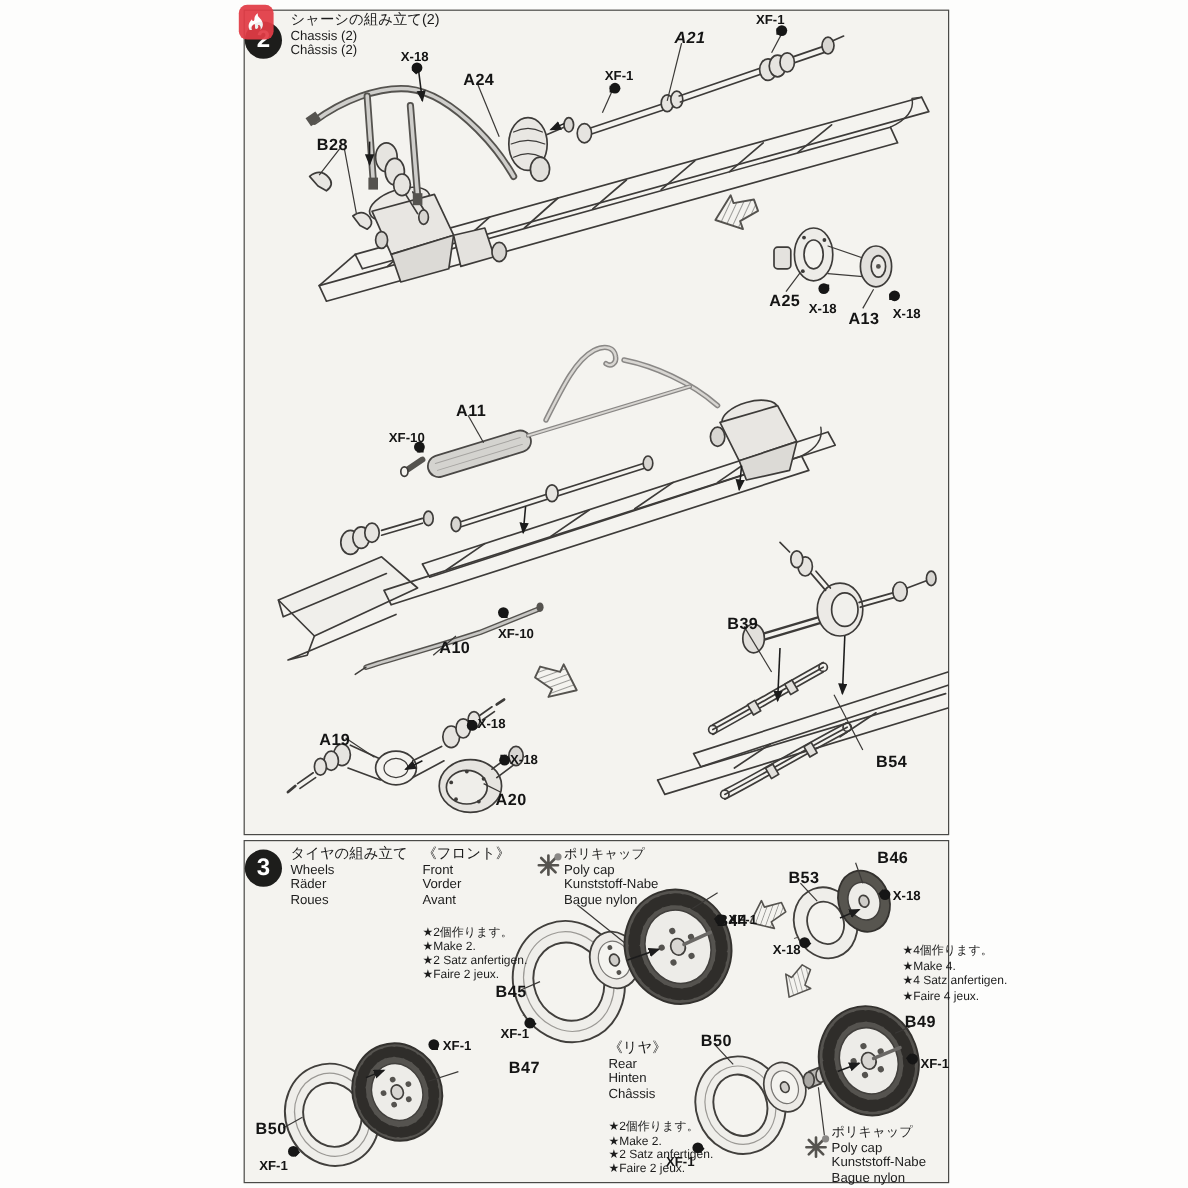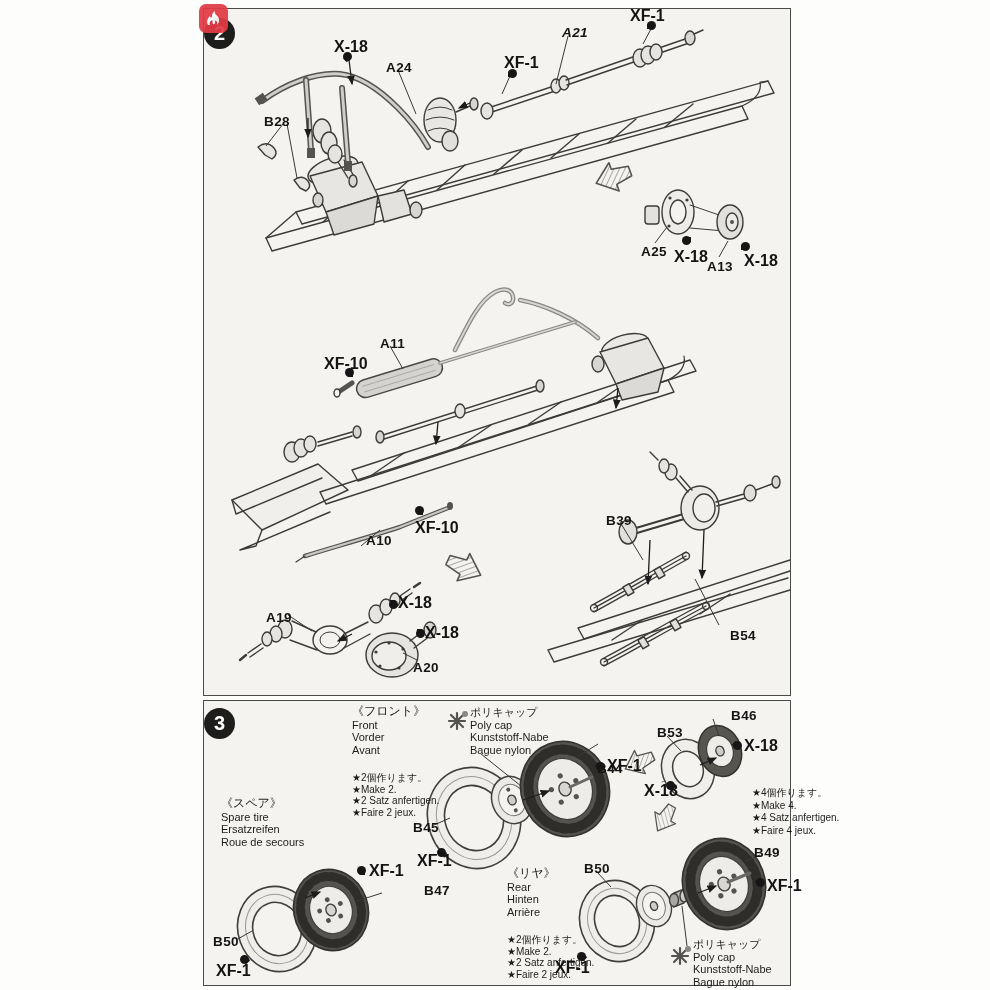--- a/index.html
+++ b/index.html
@@ -21,21 +21,21 @@
   .tblock{position:absolute;line-height:12.5px;font-size:11px;color:#1c1c1c;z-index:20;white-space:nowrap;}
   .tblock .jp{font-size:12px;margin-bottom:1px;}
   .tblock .lines div{line-height:12.5px;}
   .tblock .mk{margin-top:16px;font-size:10px;}
   .tblock .mk div{line-height:11.5px;}
   
   #callouts{position:absolute;left:0;top:0;width:990px;height:990px;z-index:25;}
   .callout{position:absolute;white-space:nowrap;}
   .callout .txt{font-weight:bold;color:#141414;}
   .callout.part .txt{font-size:13.5px;letter-spacing:.4px;}
-  .callout.paint .txt{font-size:16px;}
+  .callout.paint .txt{font-size:11px;}
   .dab{position:absolute;width:9px;height:9px;border-radius:50%;background:#161616;}
   .dab::after{content:"";position:absolute;left:-4px;bottom:-3px;width:0;height:0;
               border:4px solid transparent;border-top-color:#161616;transform:rotate(45deg);}
 </style>
 </head>
 <body>
 
 <div class="page">
 
   <div class="panel" id="panel-step2"></div>
@@ -360,30 +360,45 @@
 
     <g>
       <use href="#barrow" transform="translate(630,171) rotate(160)"></use>
       <use href="#barrow" transform="translate(448,560) rotate(25)"></use>
       <use href="#barrow" transform="translate(653,756) rotate(155) scale(0.85)"></use>
       <use href="#barrow" transform="translate(672,806) rotate(120) scale(0.8)"></use>
     </g>
   </svg>
 
   <div class="badge" style="left:204px;top:18px;">2</div>
+  <div class="tblock" style="left:242px;top:10px;">
+    <div class="jp">シャーシの組み立て(2)</div>
+    <div class="lines">
+        <div>Chassis (2)</div>
+        <div>Châssis (2)</div>
+      </div>
+  </div>
 
   <div class="wm">
     <div class="wm-box">
       <svg width="20" height="20" viewBox="0 0 20 20">
           <path d="M4,16 C2,12 4,9 6,7 C6,9 8,9 8,7 C8,5 9,3 11,2 C10,5 13,6 14,8 C16,11 15,14 13,16 C14,13 12,11 11,12 C12,14 10,16 9,15 C8,14 9,12 8,11 C6,12 5,14 6,16 Z" fill="#ffffff"></path>
         </svg>
     </div>
   </div>
 
   <div class="badge" style="left:204px;top:708px;">3</div>
+  <div class="tblock" style="left:242px;top:705px;">
+    <div class="jp">タイヤの組み立て</div>
+    <div class="lines">
+        <div>Wheels</div>
+        <div>Räder</div>
+        <div>Roues</div>
+      </div>
+  </div>
 
   <div class="tblock" style="left:352px;top:705px;">
     <div class="jp">《フロント》</div>
     <div class="lines">
         <div>Front</div>
         <div>Vorder</div>
         <div>Avant</div>
       </div>
     <div class="mk">
         <div>★2個作ります。</div>
@@ -404,35 +419,27 @@
 
   <div class="tblock mk" style="left:731px;top:787px;font-size:10px;margin-left:21px;">
     <div class="lines">
         <div>★4個作ります。</div>
         <div>★Make 4.</div>
         <div>★4 Satz anfertigen.</div>
         <div>★Faire 4 jeux.</div>
       </div>
   </div>
 
-  <div class="tblock" style="left:221px;top:797px;">
-    <div class="jp">《スペア》</div>
-    <div class="lines">
-        <div>Spare tire</div>
-        <div>Ersatzreifen</div>
-        <div>Roue de secours</div>
-      </div>
-  </div>
 
   <div class="tblock" style="left:507px;top:867px;">
     <div class="jp">《リヤ》</div>
     <div class="lines">
         <div>Rear</div>
         <div>Hinten</div>
-        <div>Arrière</div>
+        <div>Châssis</div>
       </div>
     <div class="mk">
         <div>★2個作ります。</div>
         <div>★Make 2.</div>
         <div>★2 Satz anfertigen.</div>
         <div>★Faire 2 jeux.</div>
       </div>
   </div>
 
   <div class="tblock" style="left:693px;top:938px;">

